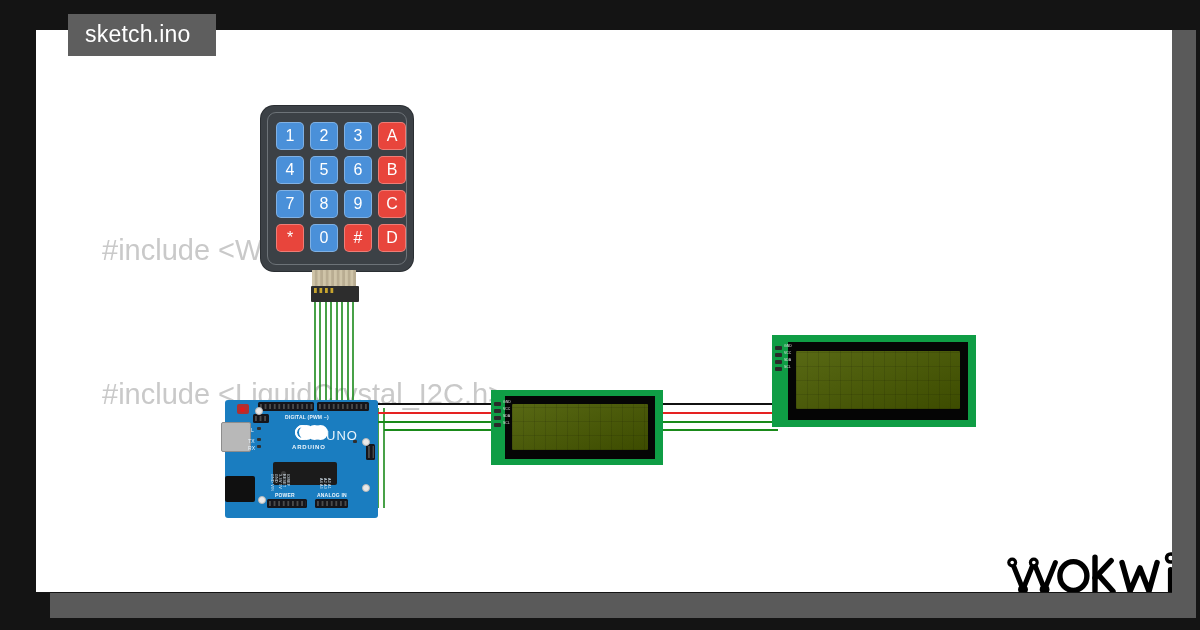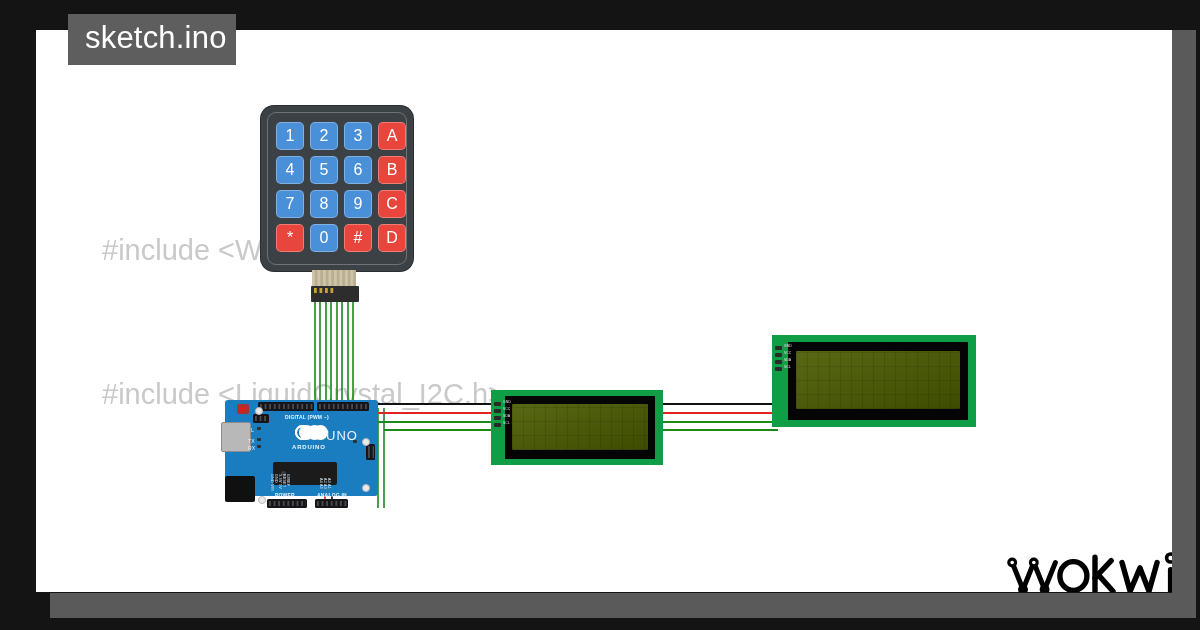--- a/index.html
+++ b/index.html
@@ -31,24 +31,24 @@
     position: absolute;
     left: 1172px; top: 30px;
     width: 24px; height: 588px;
     background: #5a5a5a;
   }
 
   
   .file-tab {
     position: absolute;
     left: 68px; top: 14px;
-    padding: 8px 9px 10px 17px;
+    padding: 8px 25px 10px 17px;
     background: #5e5e5e;
     color: #ffffff;
-    font-size: 31px;
+    font-size: 23px;
     letter-spacing: .2px;
     z-index: 40;
     line-height: 1.05;
   }
 
   
   .code {
     position: absolute;
     left: 66px; top: 100px;
     width: 1060px;
@@ -111,21 +111,21 @@
   .ribbon-pads {
     position: absolute; left: 278px; top: 258px;
     width: 22px; height: 5px;
     background: linear-gradient(90deg,#c8a52e 0,#c8a52e 3px,transparent 3px,transparent 5.5px);
     background-size: 5.5px 100%;
   }
 
   
   .uno {
     position: absolute; left: 189px; top: 370px;
-    width: 153px; height: 96px;
+    width: 153px; height: 118px;
     background: #1a7dc0;
     border-radius: 3px 3px 3px 3px;
   }
   .uno-notch { position:absolute; right:0; top:28px; width:8px; height:34px; background:#1a7dc0; border-radius:0 4px 4px 0;}
   .usb {
     position: absolute; left: -4px; top: 22px;
     width: 30px; height: 30px;
     background: #b8b8b8;
     border: 1px solid #8d8d8d;
     border-radius: 2px;

